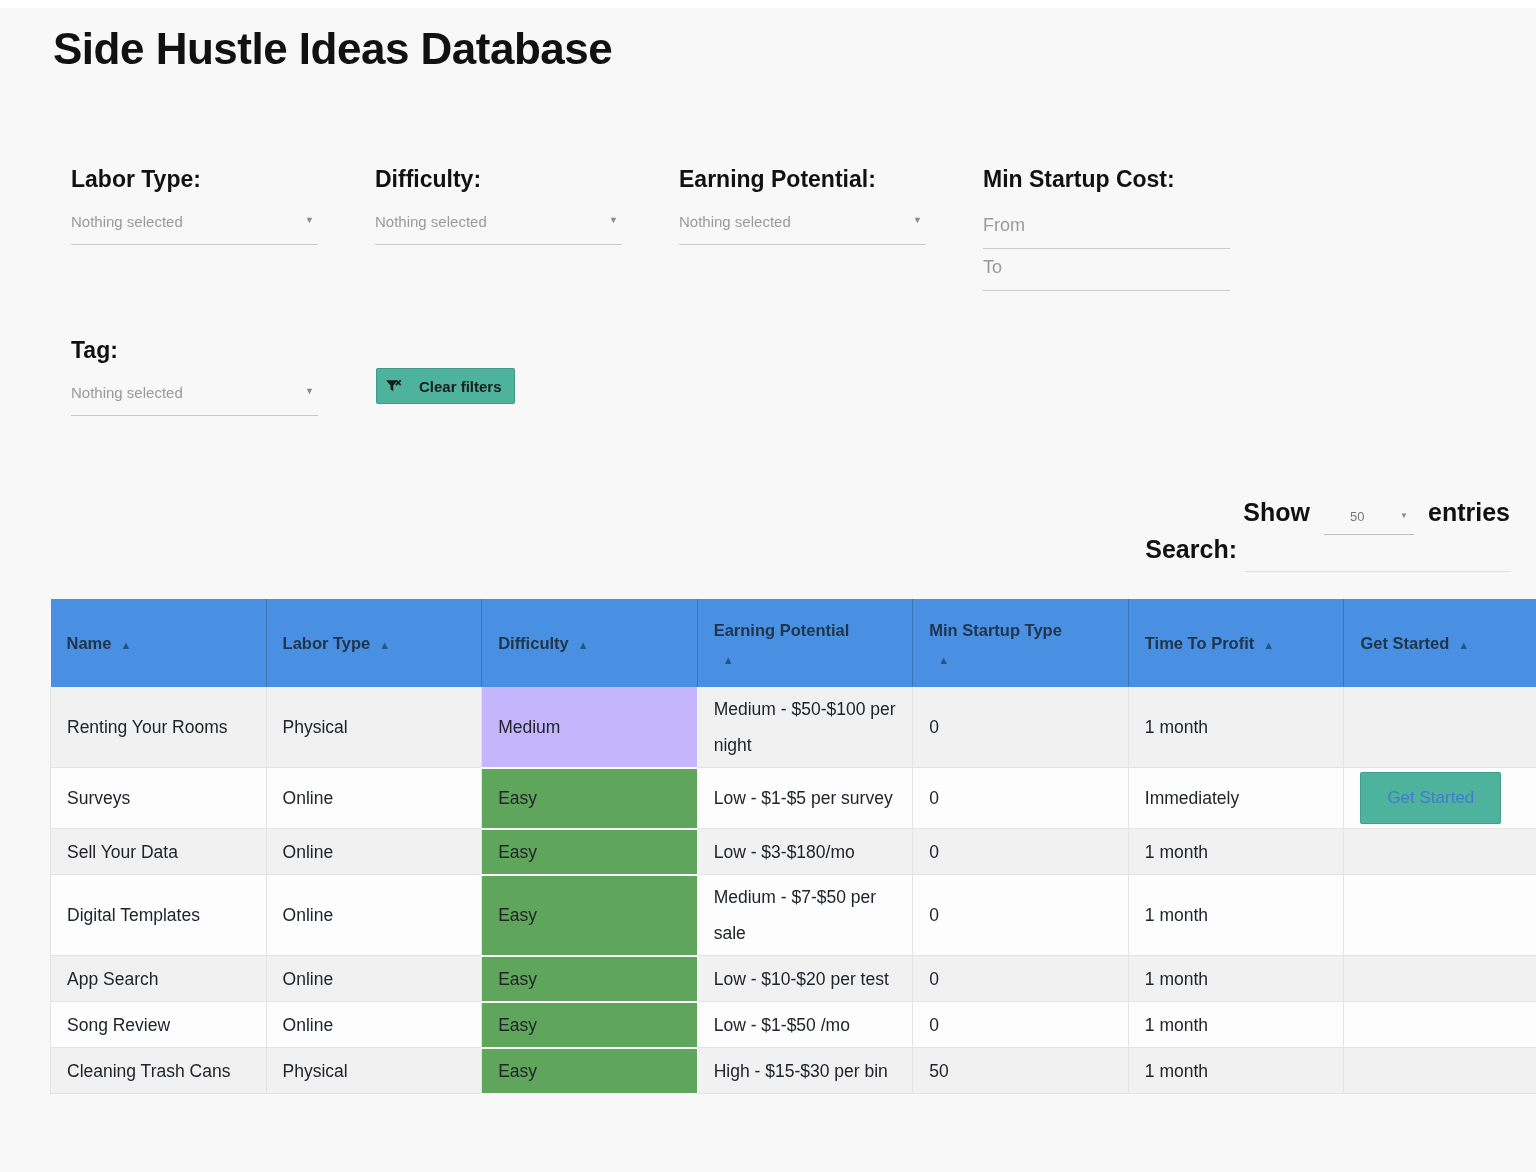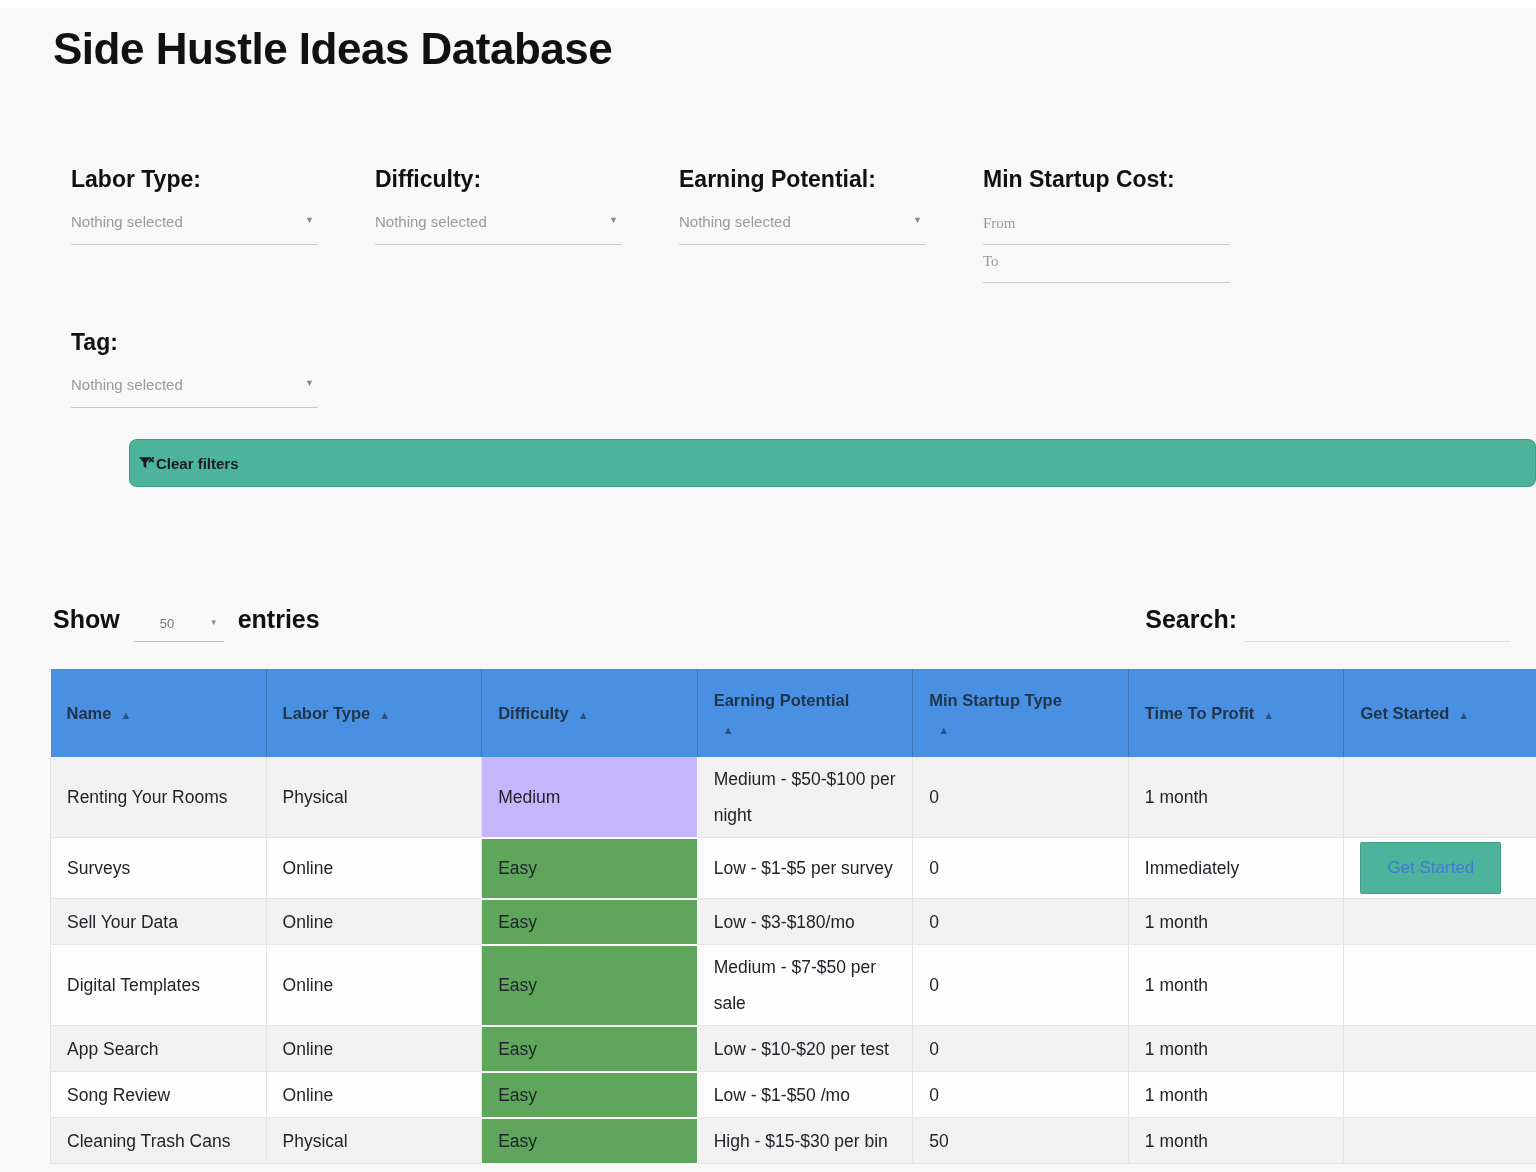--- a/index.html
+++ b/index.html
@@ -15,65 +15,66 @@
   h1.page-title {
     margin: 16px 0 0 53px;
     font-size: 44px;
     font-weight: bold;
     letter-spacing: -0.5px;
     color: #111;
   }
 
   
   .filters-row1 { display: flex; gap: 57px; margin: 92px 8px 0 71px; }
-  .filters-row2 { display: flex; margin: 46px 0 0 71px; flex-direction: column; }
+  .filters-row2 { display: flex; margin: 46px 0 0 71px; }
   .filter { width: 247px; }
   .filter-label { font-size: 23px; font-weight: bold; color: #111; margin-bottom: 16px; }
   .select {
     position: relative;
     border-bottom: 1px solid #c9c9c9;
     padding: 4px 0 14px 0;
     font-size: 15px;
     color: #999;
     cursor: pointer;
   }
   .select .caret {
     position: absolute; right: 4px; top: 6px;
     font-size: 9px; color: #8a8a8a;
   }
   .underline-input {
     display: block; width: 100%;
     border: none; border-bottom: 1px solid #cccccc;
     background: transparent;
-    font-size: 15px; color: #555;
+    font-size: 18px; color: #555;
     padding: 6px 0 12px 0;
     outline: none;
-    font-family: Liberation Serif, serif;
+    font-family: Liberation Sans, sans-serif;
   }
   .underline-input + .underline-input { margin-top: 2px; }
   .underline-input::placeholder { color: #9a9a9a; }
 
   .clear-btn {
     margin: 31px 0 0 58px;
-    height: 48px;
+    height: 36px;
     background: var(--accent-teal, #4db39c);
     border: 1px solid rgba(0,0,0,0.15);
-    border-radius: 8px;
+    border-radius: 2px;
     padding: 0 12px 0 8px;
     font-size: 15px; font-weight: bold; color: #1b1b1b;
-    display: inline-flex; align-items: center; gap: 1px;
+    display: inline-flex; align-items: center; gap: 17px;
     cursor: pointer;
     font-family: "Liberation Sans", sans-serif;
   }
   .clear-btn svg { display: block; }
 
   
   .table-controls {
     display: flex; justify-content: space-between; align-items: flex-end;
-    margin: 118px 26px 0 53px;
+    margin: 82px 26px 0 53px;
+    flex-direction: column;
   }
   .show-entries { display: flex; align-items: baseline; font-size: 25px; font-weight: bold; color: #111; }
   .entries-select {
     position: relative;
     width: 90px; margin: 0 14px;
     border-bottom: 1px solid #bfbfbf;
     font-size: 13px; font-weight: normal; color: #777;
     padding: 0 0 10px 26px;
     cursor: pointer;
   }

